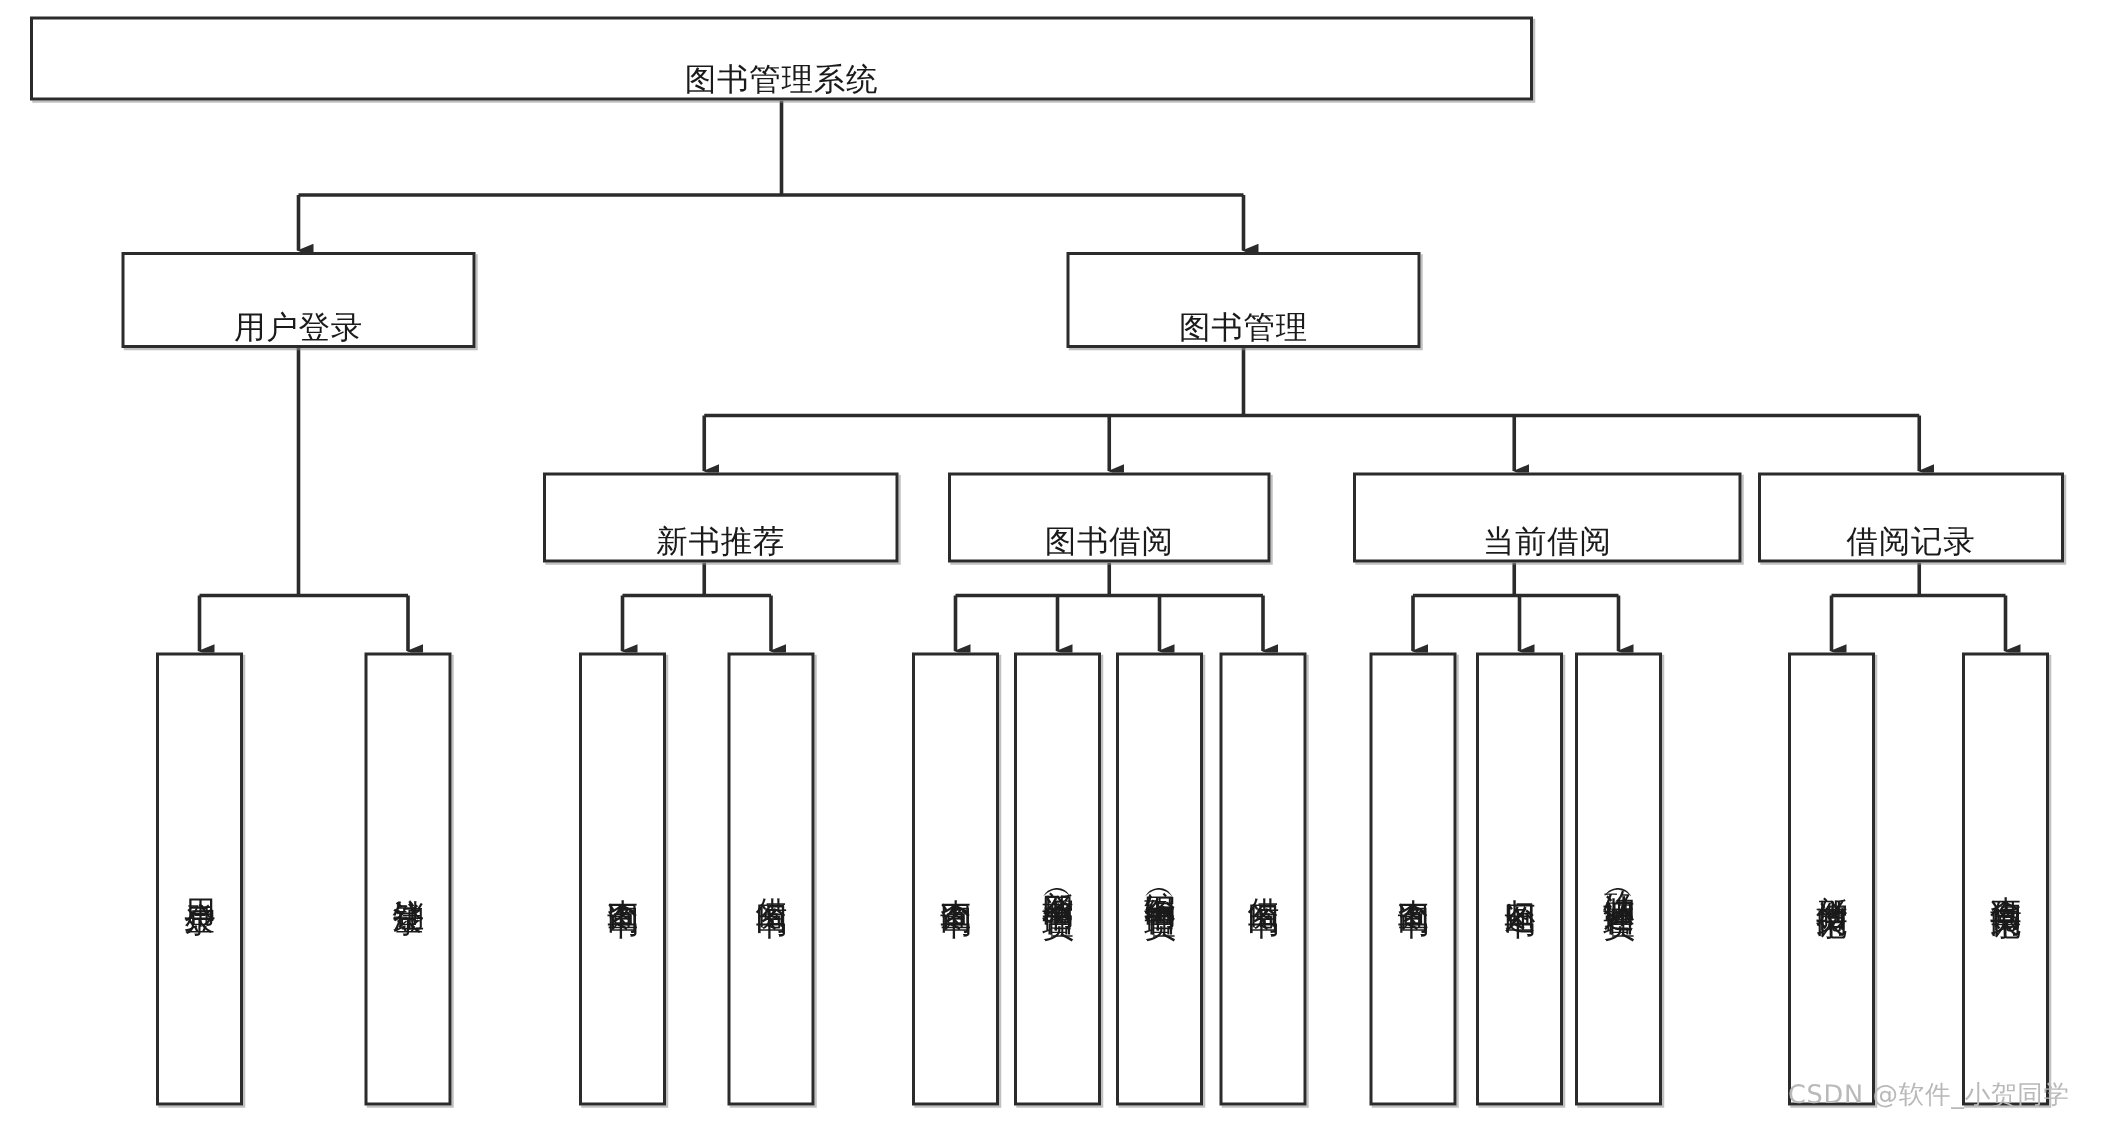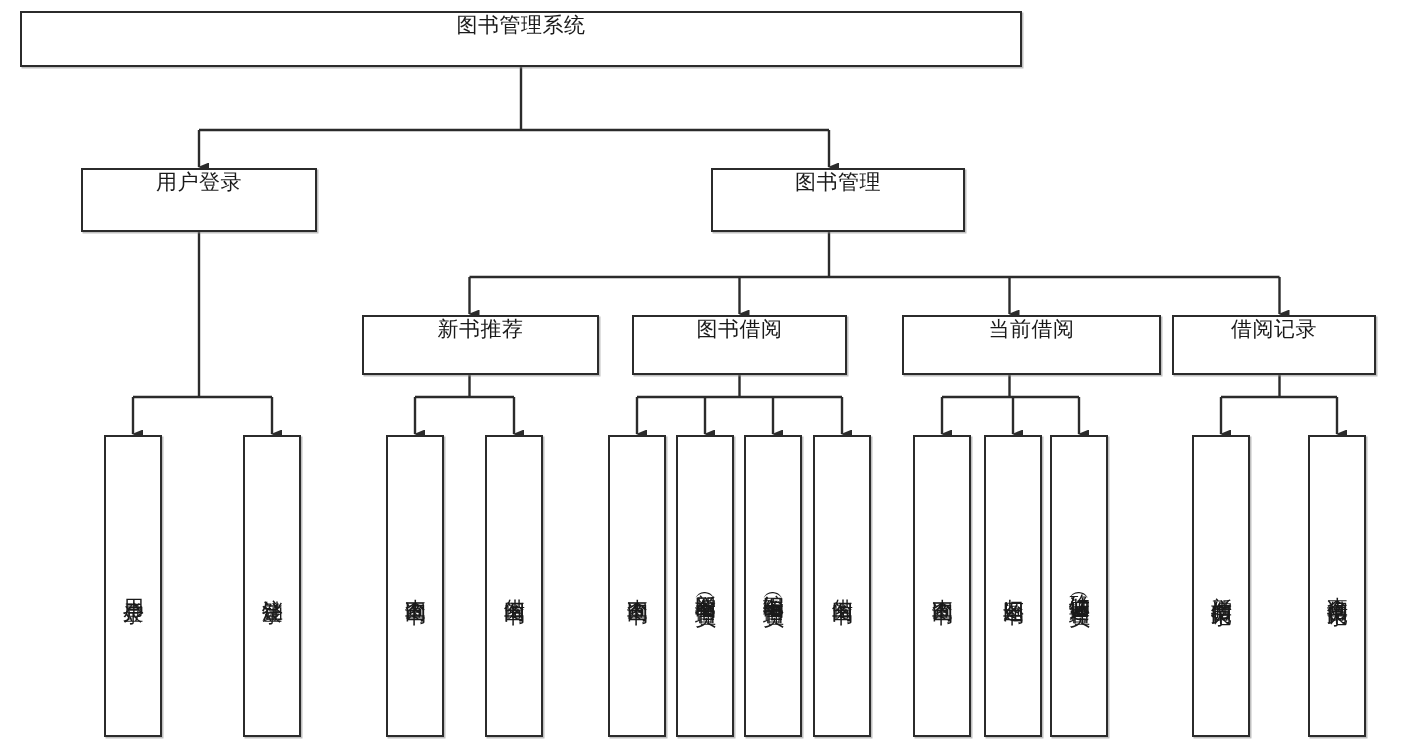--- a/index.html
+++ b/index.html
@@ -25,21 +25,21 @@
     width: 1405px;
     height: 747px;
     pointer-events: none;
   }
   .node {
     position: absolute;
     box-sizing: border-box;
     background: #ffffff;
     border: 2px solid #2b2b2b;
     display: flex;
-    align-items: flex-start;
+    align-items: flex-end;
     justify-content: center;
     color: #1a1a1a;
     box-shadow: 1.5px 1.5px 0 rgba(140,140,140,0.55);
   }
   .node .label {
     display: block;
     text-align: center;
     line-height: 1.15;
     white-space: nowrap;
   }
@@ -118,21 +118,21 @@
       </g>
   </svg>
 
   <div id="node-layer">
       <div class="node root horizontal" style="left: 20px; top: 11px; width: 1002px; height: 56px;">
         <span class="label">图书管理系统</span>
       </div>
       <div class="node lvl1 horizontal" style="left: 81px; top: 168px; width: 236px; height: 64px;">
         <span class="label">用户登录</span>
       </div>
-      <div class="node lvl1 horizontal" style="left: 711px; top: 168px; width: 254px; height: 64px;">
+      <div class="node lvl1 horizontal" style="left: 711px; top: 168px; width: 236px; height: 64px;">
         <span class="label">图书管理</span>
       </div>
       <div class="node lvl2 horizontal" style="left: 362px; top: 315px; width: 237px; height: 60px;">
         <span class="label">新书推荐</span>
       </div>
       <div class="node lvl2 horizontal" style="left: 632px; top: 315px; width: 215px; height: 60px;">
         <span class="label">图书借阅</span>
       </div>
       <div class="node lvl2 horizontal" style="left: 902px; top: 315px; width: 259px; height: 60px;">
         <span class="label">当前借阅</span>
@@ -174,13 +174,14 @@
         <span class="label">确认归还（管理员）</span>
       </div>
       <div class="node leaf vertical" style="left: 1192px; top: 435px; width: 58px; height: 302px;">
         <span class="label">新增借阅记录</span>
       </div>
       <div class="node leaf vertical" style="left: 1308px; top: 435px; width: 58px; height: 302px;">
         <span class="label">查询借阅记录</span>
       </div>
     </div>
 
+  <div class="watermark" style="left: 1192px; top: 718px;">CSDN @软件_小贺同学</div>
 </div>
 
 </body></html>

